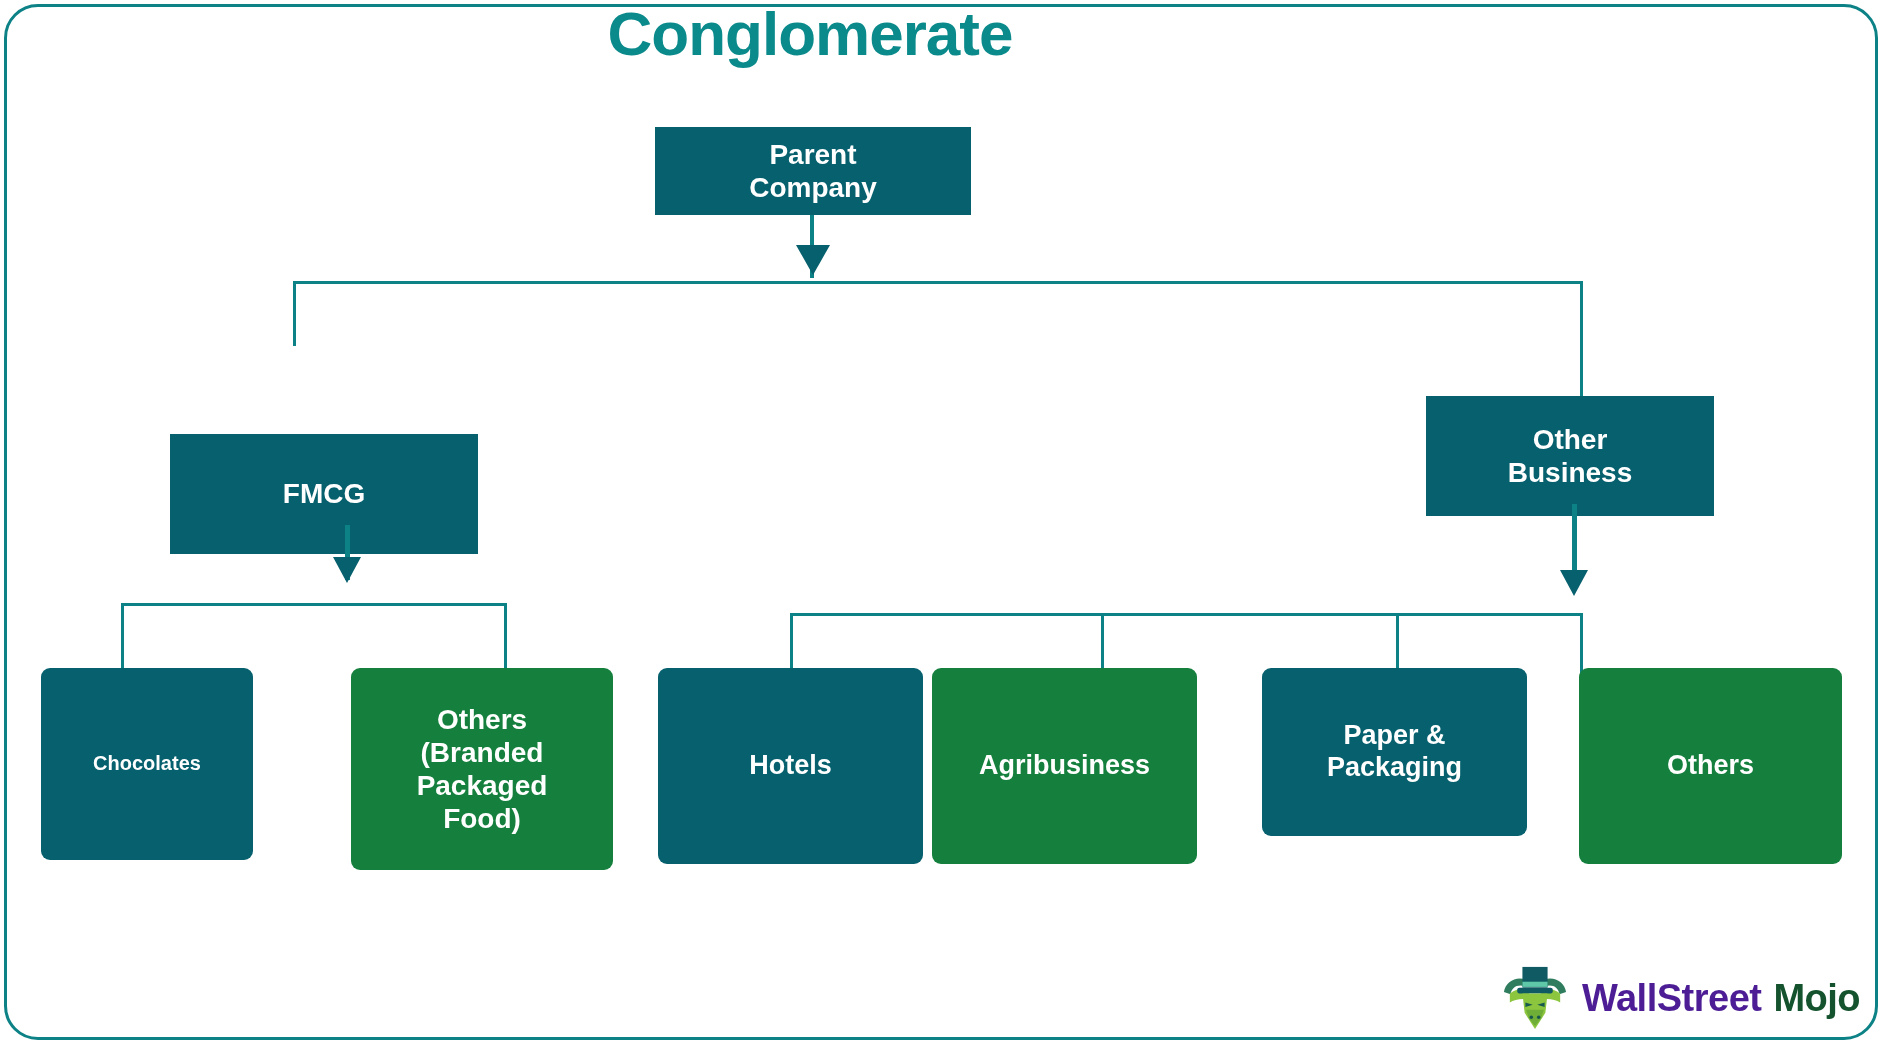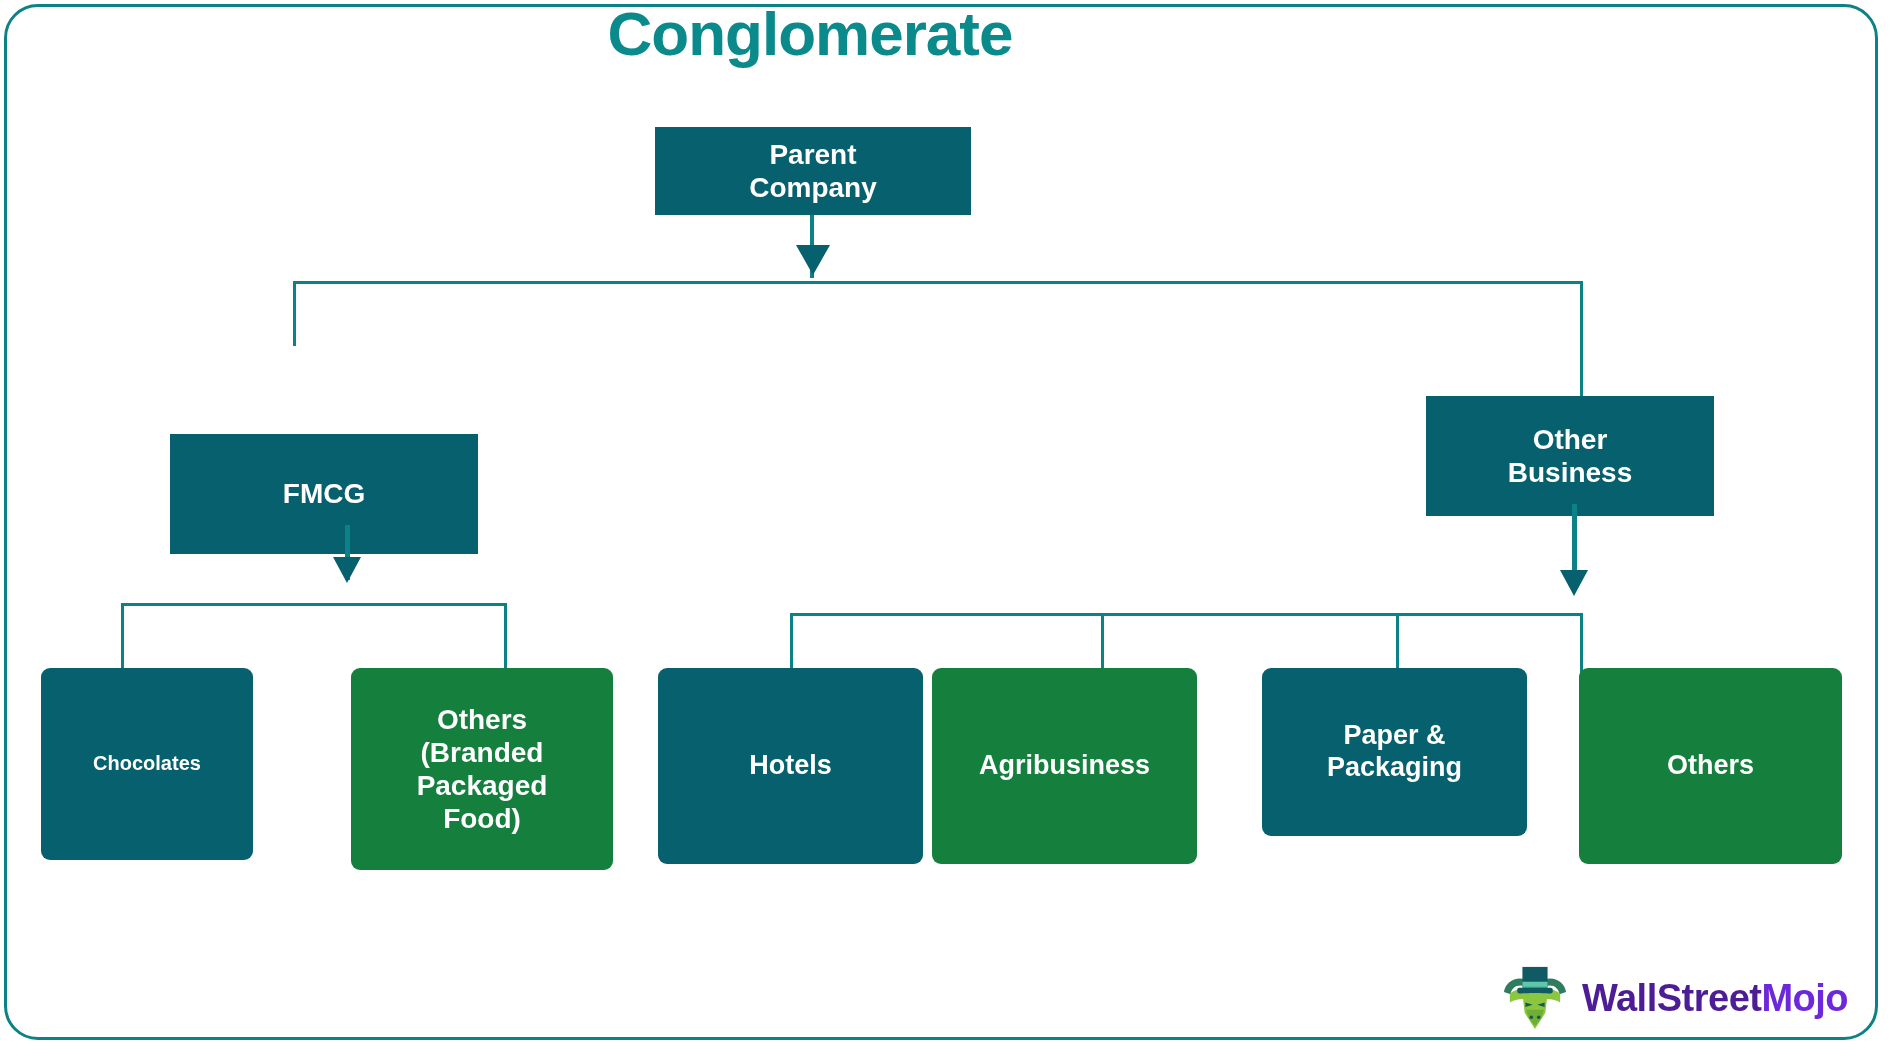--- a/index.html
+++ b/index.html
@@ -95,21 +95,21 @@
     flex: 0 0 74px;
   }
   #logo-text {
     font-size: 38px;
     font-weight: bold;
     letter-spacing: -0.5px;
     margin-left: 10px;
     white-space: nowrap;
   }
   #logo-text .w1 { color: #4c1d95; }
-  #logo-text .w2 { color: #6d28d9; }
+  #logo-text .w2 { color: #14532d; margin-left: 12px; }
 </style>
 </head>
 <body>
 
 <div id="canvas">
   <div id="card"></div>
 
   <div id="title">Conglomerate</div>
 
   <div class="node teal" style="left:655px; top:127px; width:316px; height:88px; font-size:28px;">

